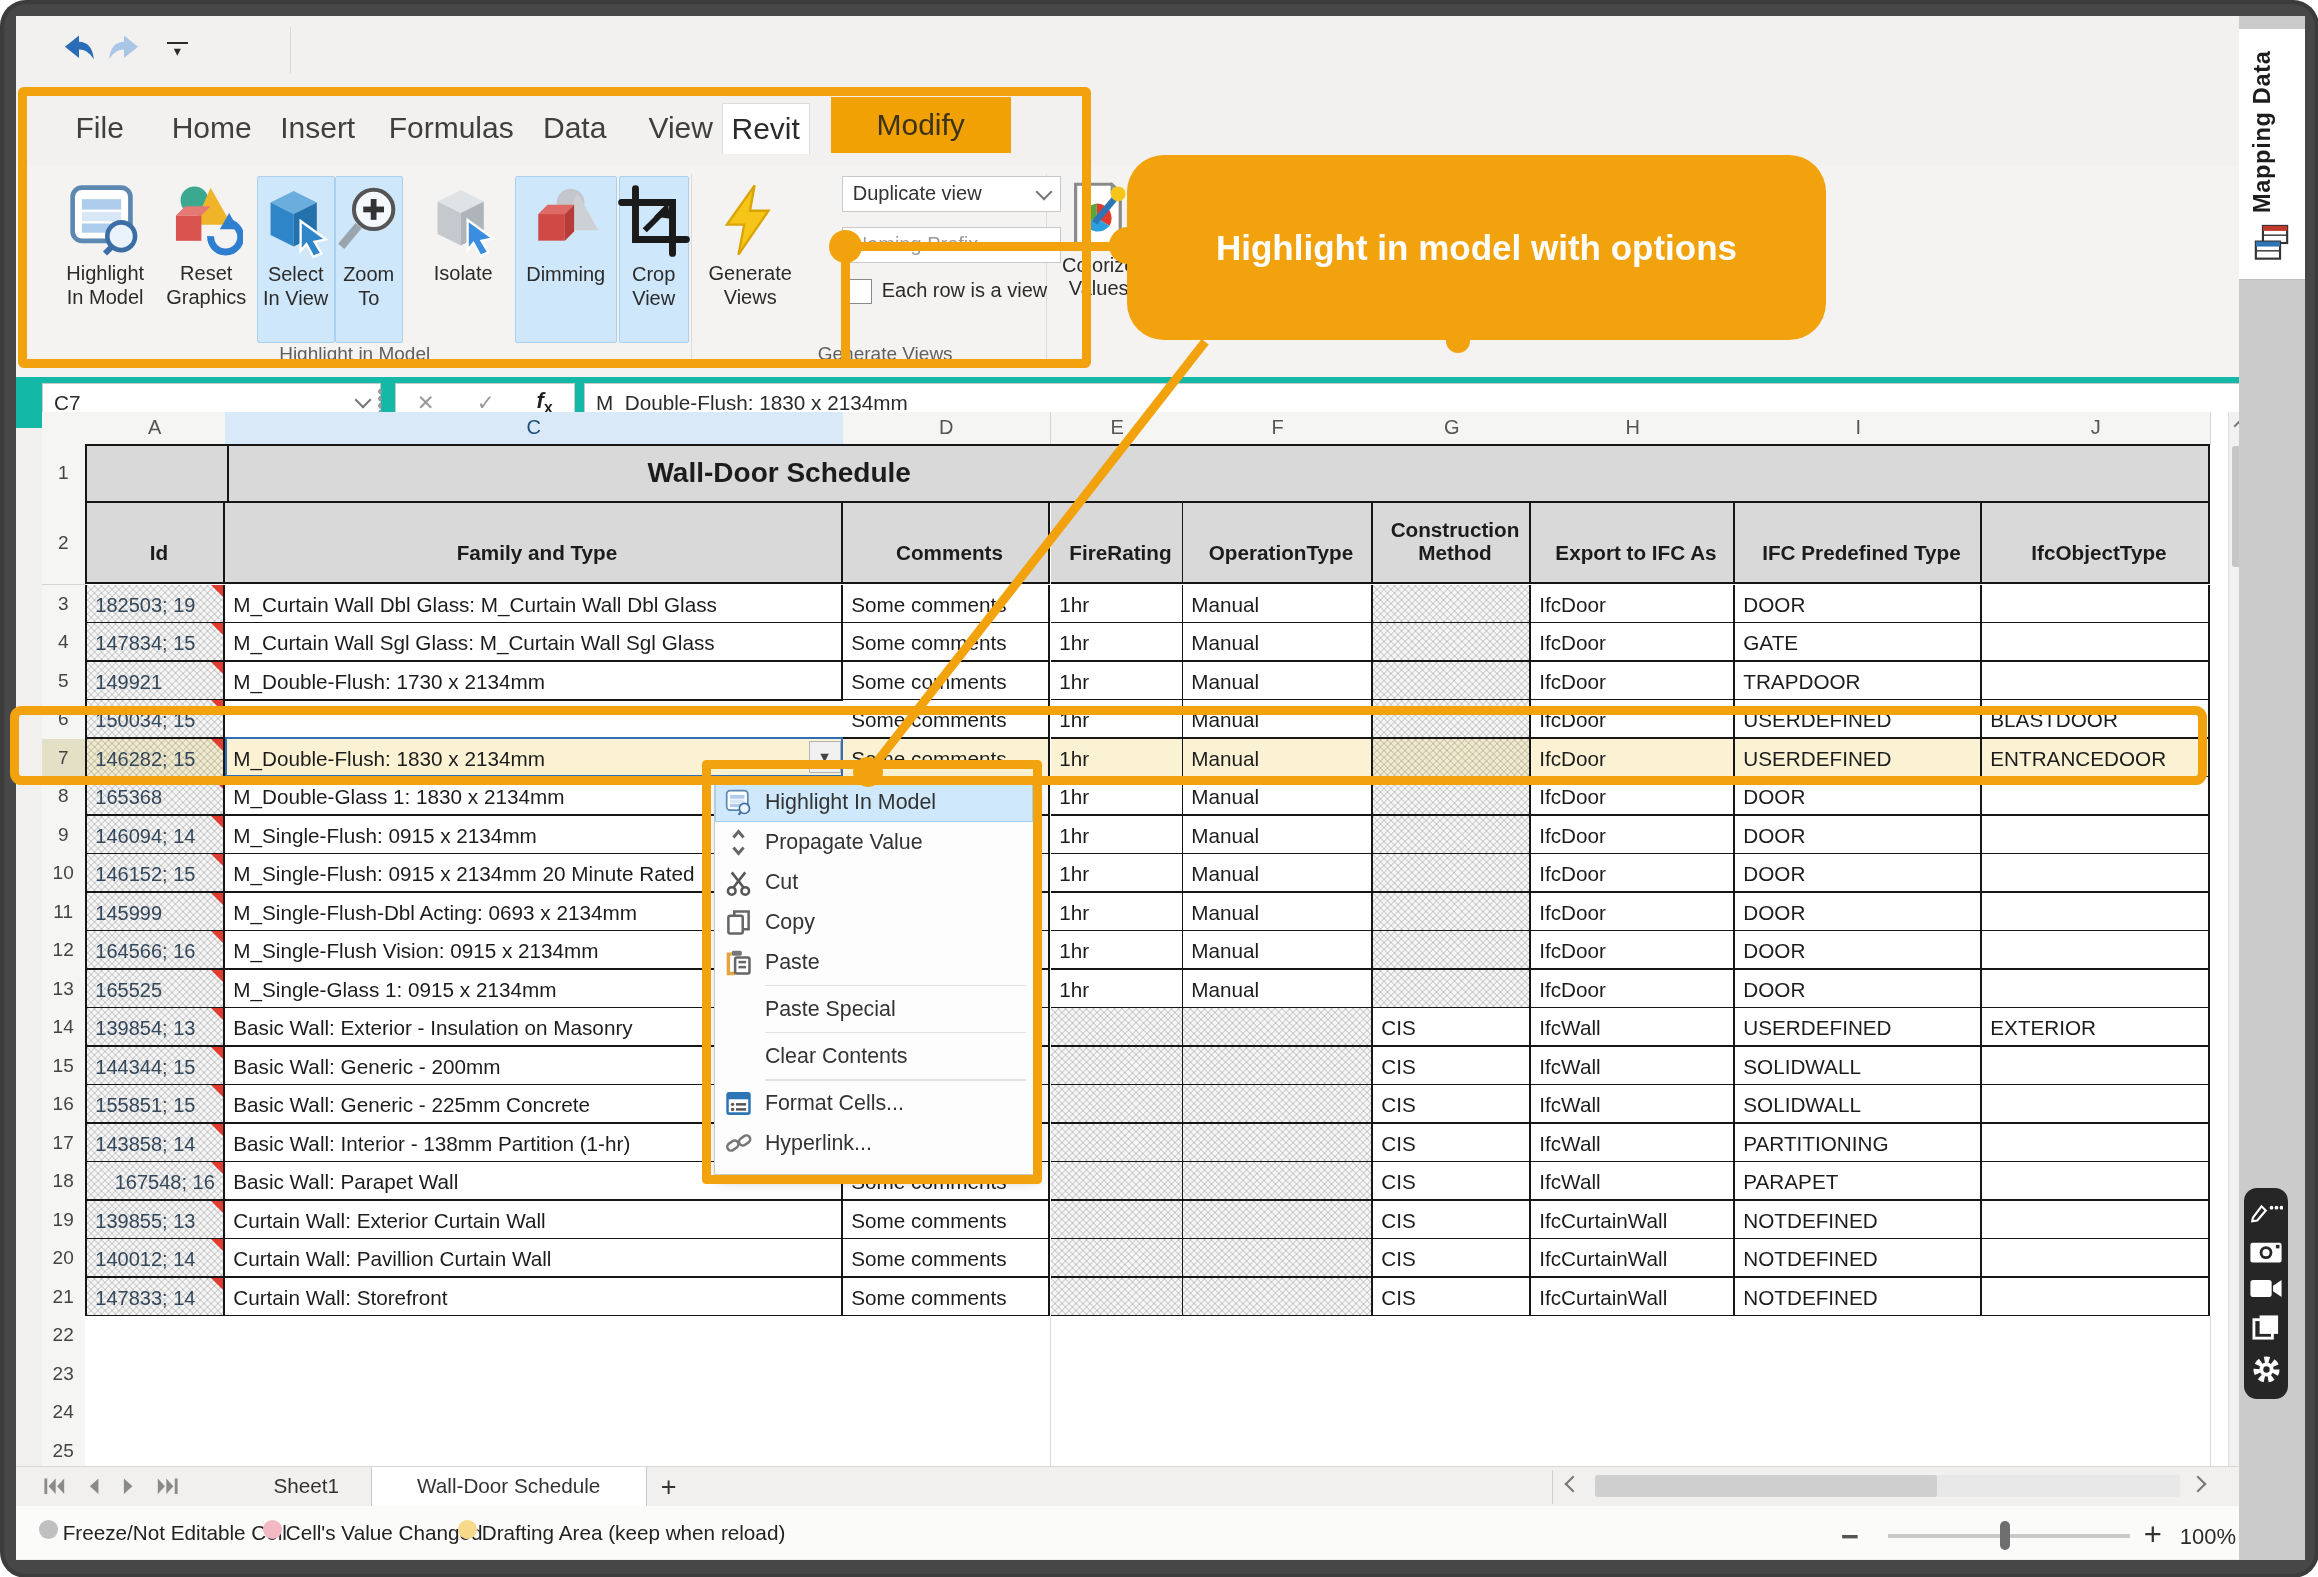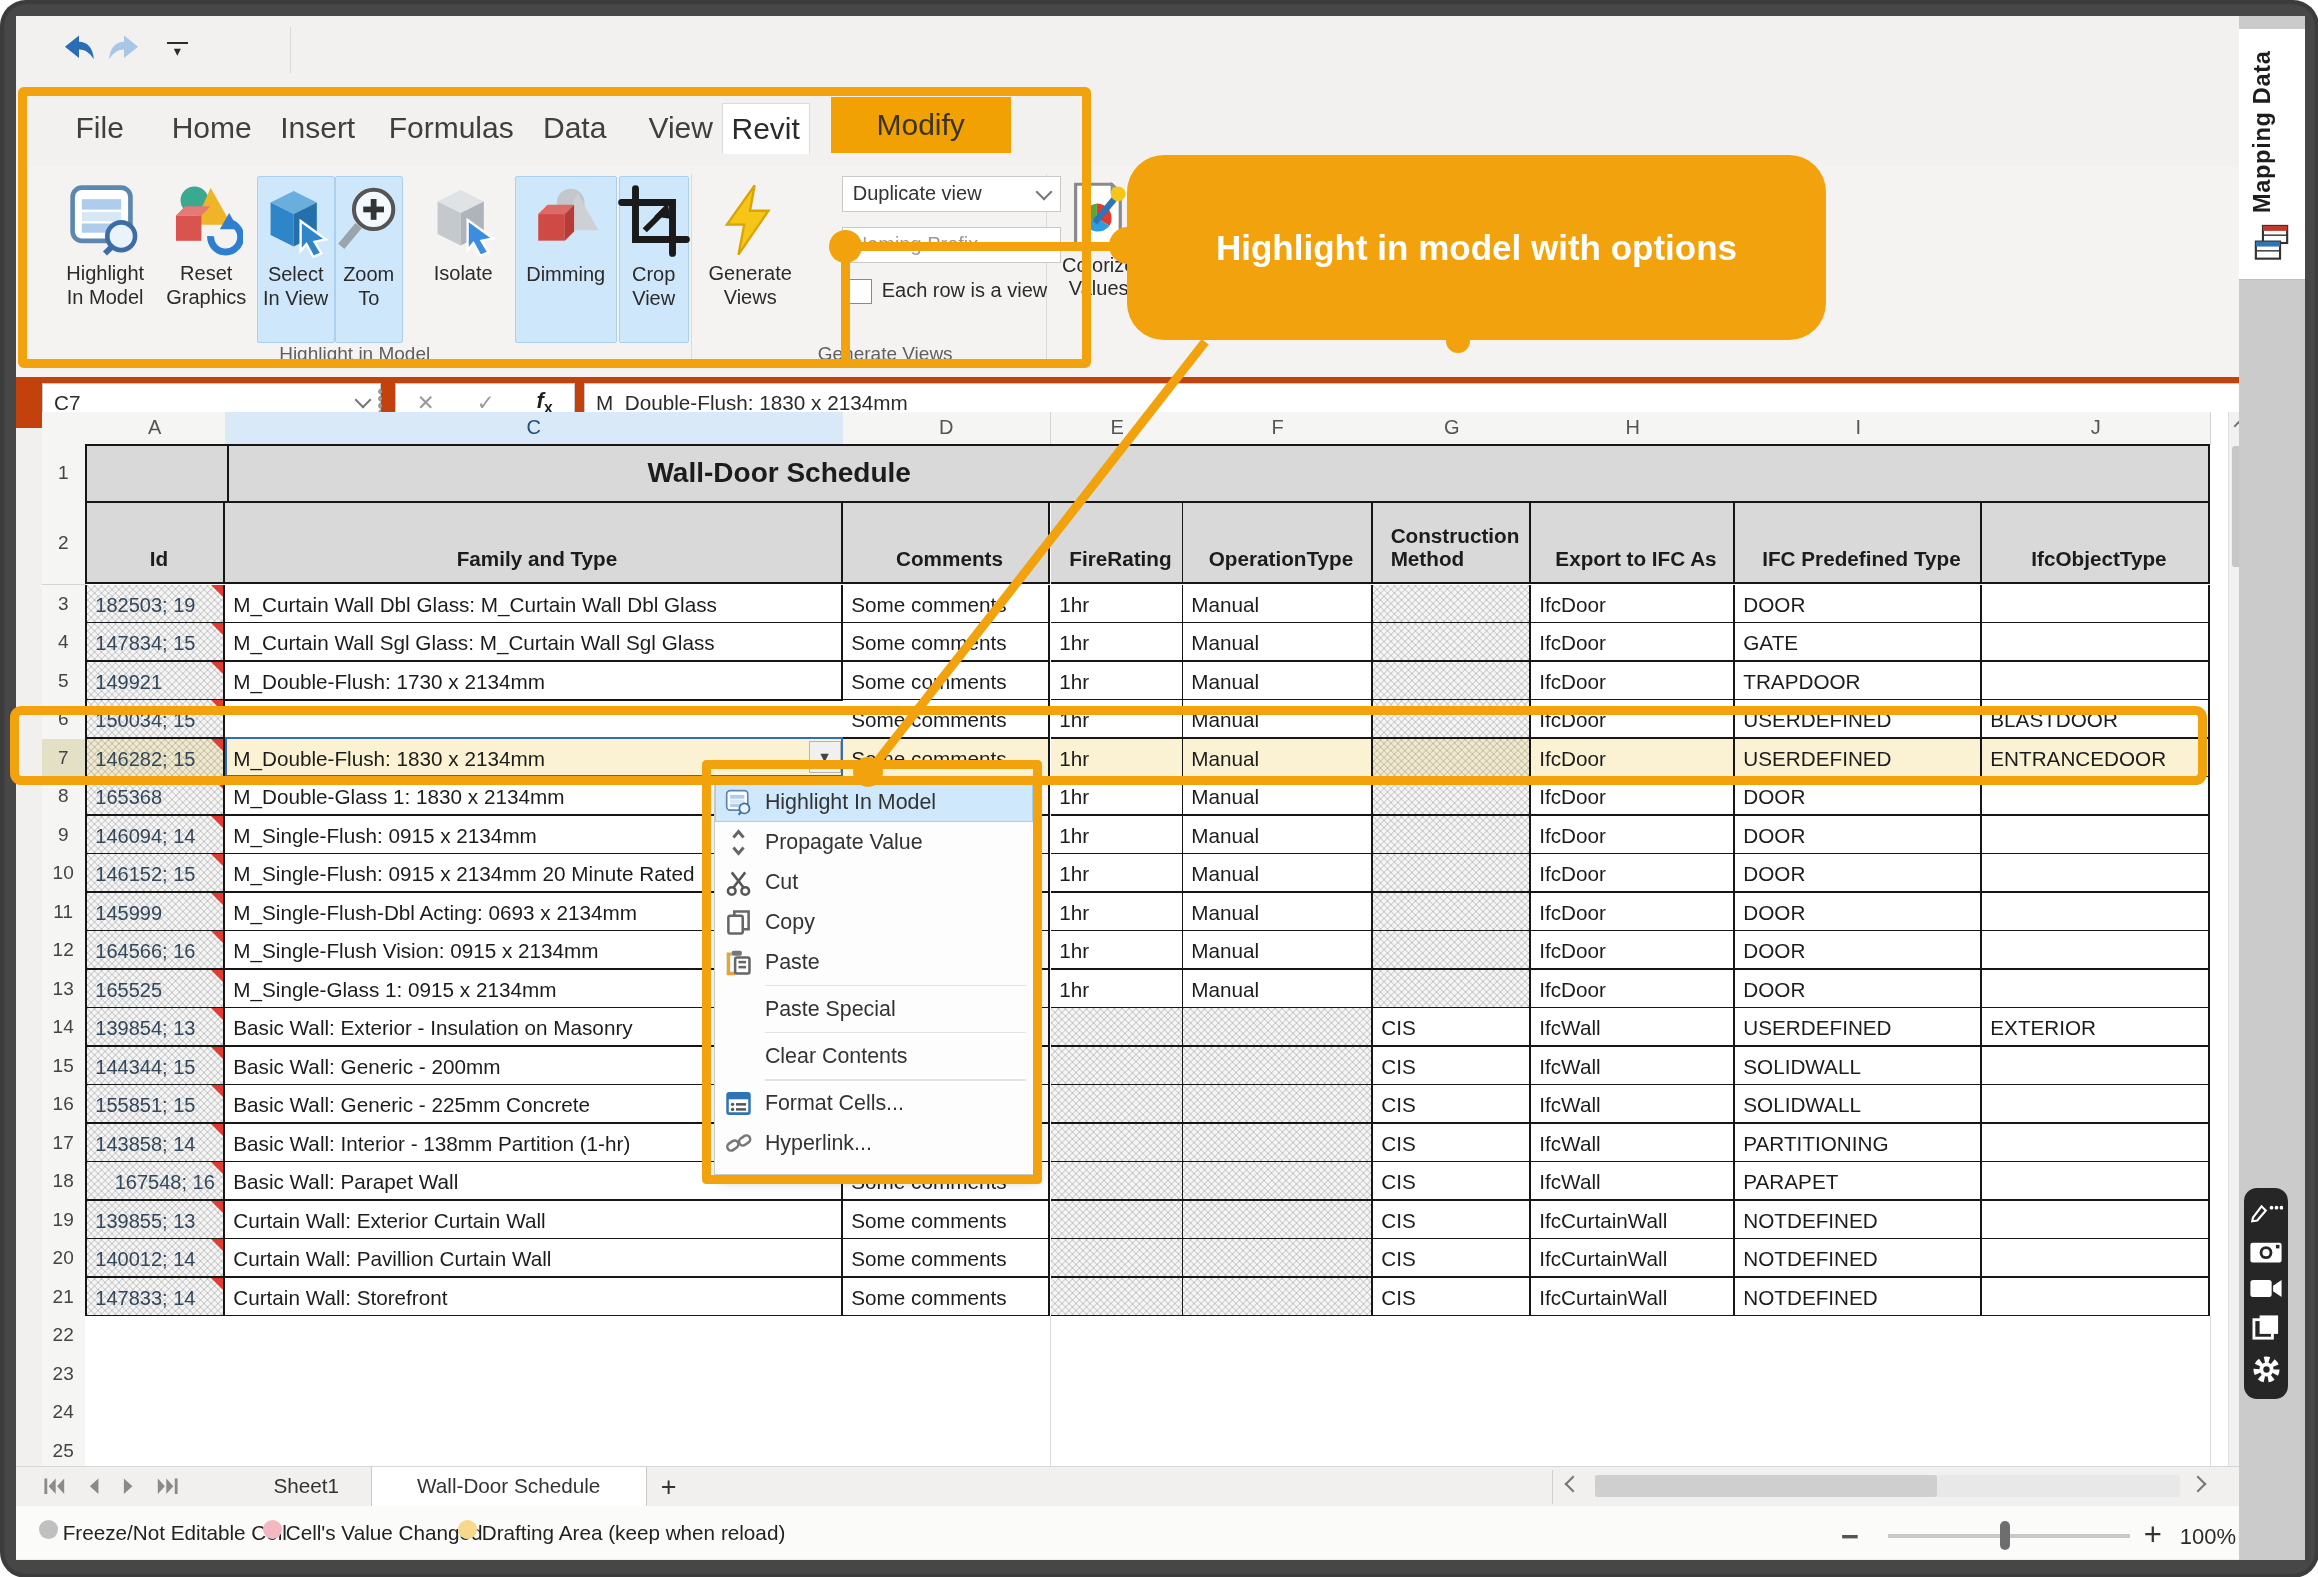--- a/index.html
+++ b/index.html
@@ -30,21 +30,21 @@
   .rbtn{position:absolute;top:10px;display:flex;flex-direction:column;align-items:center;}
   .rbtn .lbl{margin-top:5.7px;font-size:20px;line-height:23.5px;color:#2b2b2b;text-align:center;white-space:pre-line;}
   .rbtn.toggled{background:#cfe7fa;border:1.4px solid #a9d0ee;border-radius:2.1px;}
   .grp-lbl{position:absolute;top:177px;font-size:19px;color:#5f5f5f;text-align:center;}
   .rib-sep{position:absolute;top:8.6px;width:1.4px;height:187px;background:#dcdadA;}
   .combo{position:absolute;background:#fff;border:1.4px solid #c9c9c9;font-size:20px;color:#333;
          display:flex;align-items:center;padding:0 10px;justify-content:space-between;}
   .combo .ph{color:#9a9a9a;}
   .chk{position:absolute;width:23px;height:23px;background:#fff;border:1.4px solid #8a8a8a;}
   
-  .fbar{left:0;top:361px;width:2223px;height:51px;background:#c2410c;}
+  .fbar{left:0;top:361px;width:2223px;height:51px;background:#14b8a6;}
   .fbox{position:absolute;top:6.4px;height:37px;background:#fff;border:1.4px solid #c9c9c9;
         font-size:20.7px;color:#2b2b2b;display:flex;align-items:center;}
   .dots{position:absolute;left:362px;top:11.4px;width:4.3px;height:28.5px;
         background-image:radial-gradient(#9a9a9a 1.7px,transparent 1.9px);background-size:4.3px 7.1px;}
   
   .grid{left:26px;top:396px;width:2187px;height:1070px;background:#ffffff;overflow:hidden;}
   .colhdr{position:absolute;top:0;height:32px;background:#f5f5f4;border-right:0.7px solid #d4d4d4;
           border-bottom:1.4px solid #cccccc;font-size:20px;color:#555;display:flex;align-items:center;justify-content:center;}
   .colhdr.selcol{background:#d9e9f8;color:#1f4e79;}
   .rowhdr{position:absolute;left:0;width:43px;background:#f5f5f4;border-right:1.4px solid #cccccc;
@@ -54,22 +54,22 @@
         font-size:20.7px;color:#1c1c1c;overflow:hidden;white-space:nowrap;background:#fff;}
   .blk{border-right:2.1px solid #161616;border-bottom:2.1px solid #161616;}
   .hatch{background-color:#f5f5f5;
      background-image:repeating-linear-gradient(45deg,rgba(110,110,110,.20) 0 1.4px,transparent 1.4px 5px),
                       repeating-linear-gradient(135deg,rgba(110,110,110,.20) 0 1.4px,transparent 1.4px 5px);}
   .sel7{background-color:#fbf2d4;}
   .sel7.hatch{background-color:#f1e9cb;}
   .idtxt{color:#33475b;font-size:20px;}
   .redcorner{position:absolute;top:0;right:0;width:0;height:0;
              border-left:12px solid transparent;border-top:12px solid #e03c31;}
-  .h2{background:#d9d9d9;font-weight:600;justify-content:center;
-      align-items:flex-end;padding-bottom:11px;line-height:23.5px;}
+  .h2{background:#d9d9d9;font-weight:600;justify-content:center;text-align:center;
+      align-items:flex-end;padding-bottom:17px;line-height:23.5px;}
   .litecell{position:absolute;border-right:0.7px solid #dadada;border-bottom:0.7px solid #dadada;background:#fff;}
   
   .vscroll{left:2212px;top:396px;width:26px;height:1070px;background:#f1f1f1;border-left:0.7px solid #dedede;}
   .thumb-v{position:absolute;left:3.6px;width:18.5px;background:#c6c6c6;border-radius:2.9px;}
   .chev{display:inline-block;width:10px;height:10px;border-right:2.9px solid #777;border-bottom:2.9px solid #777;}
   
   .tabbar{left:0;top:1450px;width:2223px;height:40px;background:#f1f0ef;border-top:0.7px solid #d6d6d6;}
   .sheettab{position:absolute;top:0;height:39px;display:flex;align-items:center;justify-content:center;
             font-size:20.7px;color:#333;}
   .sheettab.active{background:#ffffff;border:1.4px solid #c9c9c9;border-top:none;font-weight:500;}

